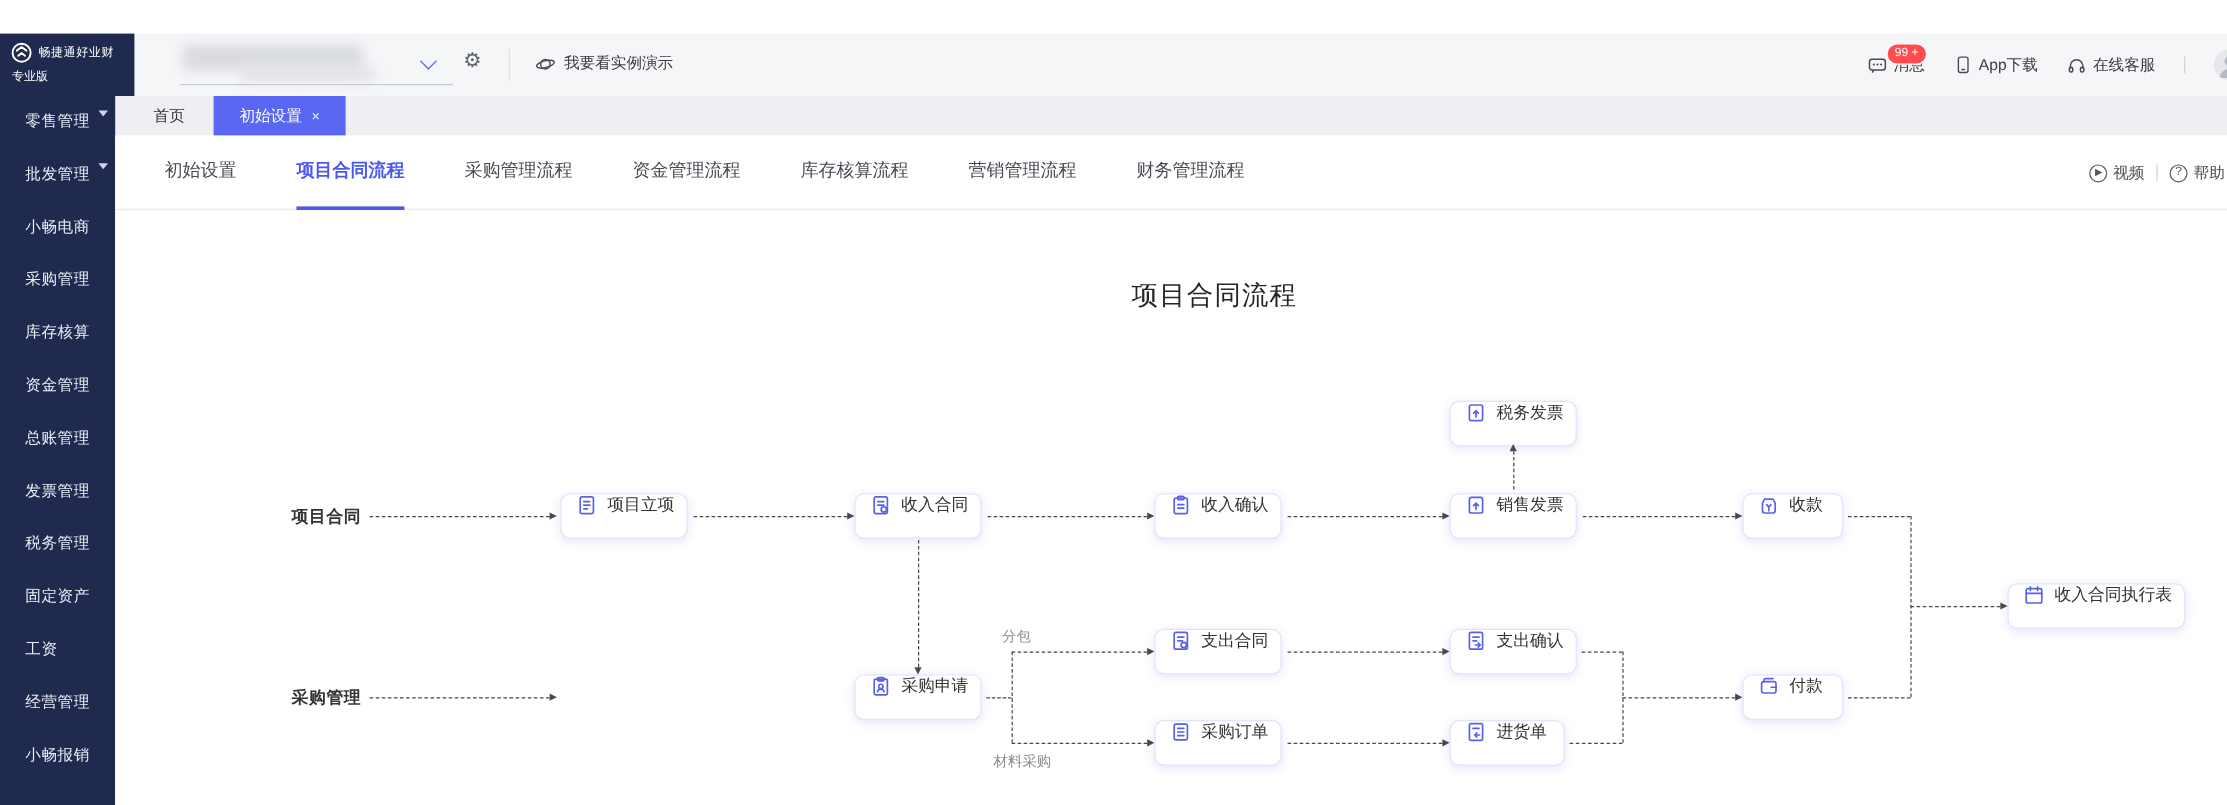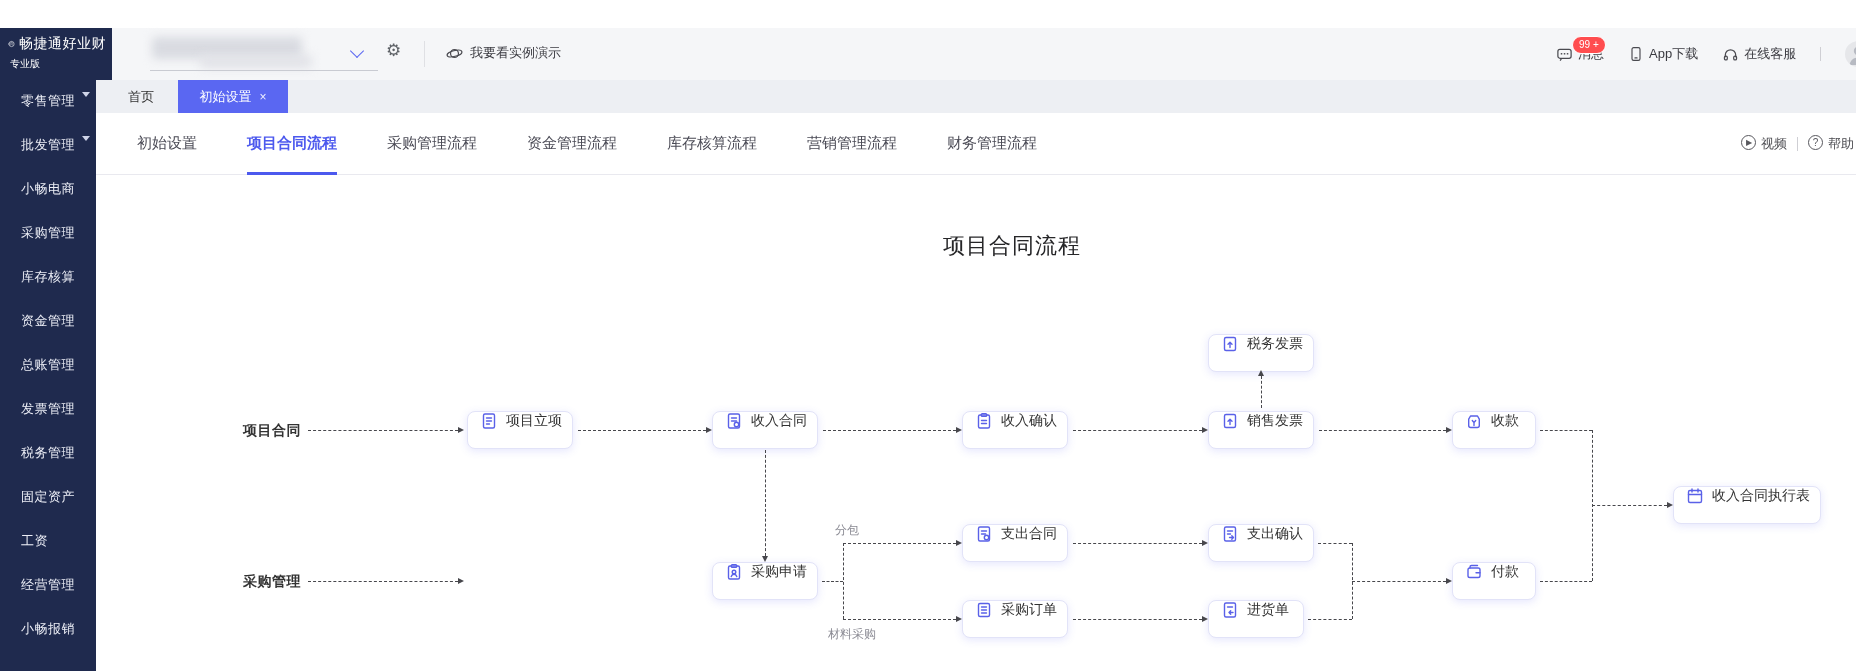--- a/index.html
+++ b/index.html
@@ -8,21 +8,21 @@
     --node-border:#e2e3f8; --connector:#47474c; --text-dark:#333;
   }
   *{box-sizing:border-box;margin:0;padding:0}
   body{font-family:"Liberation Sans","DejaVu Sans",sans-serif;background:#fff}
   #page{position:relative;width:1856px;height:671px;overflow:hidden;background:#fff}
 
   
   .header{position:absolute;left:0;top:28px;width:1856px;height:52px;background:var(--header-bg)}
   .logo-block{position:absolute;left:0;top:28px;width:112px;height:52px;background:var(--navy);z-index:3;color:#fff;padding:6px 6px 4px 8px}
   .brand-row{display:flex;align-items:center;gap:4px}
-  .brand-name{font-size:14px;white-space:nowrap;letter-spacing:.5px}
+  .brand-name{font-size:10px;white-space:nowrap;letter-spacing:.5px}
   .edition{font-size:10px;margin-top:3px;margin-left:2px}
   .company-blob1,.company-blob2{position:absolute;border-radius:4px;filter:blur(5px)}
   .company-blob1{left:152px;top:9px;width:150px;height:22px;background:#d9dbe1}
   .company-blob2{left:200px;top:27px;width:112px;height:13px;background:#e2e3e8}
   .company-underline{position:absolute;left:150px;top:42px;width:228px;border-bottom:1px solid #c9cbd2}
   .chev-down{position:absolute;left:352px;top:18px;width:10px;height:10px;border-right:1.8px solid var(--accent);border-bottom:1.8px solid var(--accent);transform:rotate(45deg)}
   .gear{position:absolute;left:386px;top:14px;font-size:17px;color:#5f6368;line-height:1;cursor:pointer}
   .gear::before{content:"⚙"}
   .hdr-divider{position:absolute;left:424px;top:13px;width:1px;height:26px;background:#dfe0e4}
   .demo-link{position:absolute;left:446px;top:16px;display:flex;align-items:center;gap:7px;font-size:13px;color:#3a3a40;cursor:pointer}
@@ -45,21 +45,21 @@
   
   .content{position:absolute;left:96px;top:113px;width:1760px;height:558px;background:#fff}
   .navrow{position:relative;height:62px;border-bottom:1px solid #e9e9ef;display:flex;align-items:center;padding-left:41px}
   .nav-tab{font-size:15px;color:#4a4a55;margin-right:50px;height:62px;line-height:60px;cursor:pointer;border-bottom:3px solid transparent;white-space:nowrap}
   .nav-tab.active{color:var(--nav-active);border-bottom-color:var(--nav-active);font-weight:bold}
   .nav-right{position:absolute;right:-4px;top:0;height:62px;display:flex;align-items:center;gap:10px;font-size:13px;color:#4d4d52;padding-right:6px}
   .circ-icon{width:15px;height:15px;border:1.3px solid #58585e;border-radius:50%;display:inline-flex;align-items:center;justify-content:center;font-size:8px;color:#58585e;line-height:1}
   .icon-play::before{content:"▶";margin-left:1px}
   .icon-help::before{content:"?";font-size:10px}
   .nr-sep{width:1px;height:14px;background:#cfcfd4}
-  .nav-link{display:flex;align-items:flex-start;gap:5px;cursor:pointer}
+  .nav-link{display:flex;align-items:center;gap:5px;cursor:pointer}
 
   .diagram{position:absolute;left:0;top:62px;width:1760px;height:496px}
   .dtitle{position:absolute;left:766px;top:56px;width:300px;text-align:center;font-size:22px;color:#262628;font-weight:500;letter-spacing:1px}
   .lane-label{position:absolute;font-size:14px;color:#333;font-weight:700;letter-spacing:.5px}
   .node{position:absolute;height:38px;background:#fff;border:1px solid var(--node-border);border-radius:8px;box-shadow:0 2px 8px rgba(92,100,240,.16);display:flex;align-items:flex-start;gap:8px;padding:0 12px;font-size:14px;color:#333;white-space:nowrap;cursor:pointer}
   .node svg{flex:none}
   .branch-label{position:absolute;font-size:12px;color:#8a8a93}
 
   .ah{position:absolute;border-top:1px dashed var(--connector)}
   .av{position:absolute;border-left:1px dashed var(--connector)}

